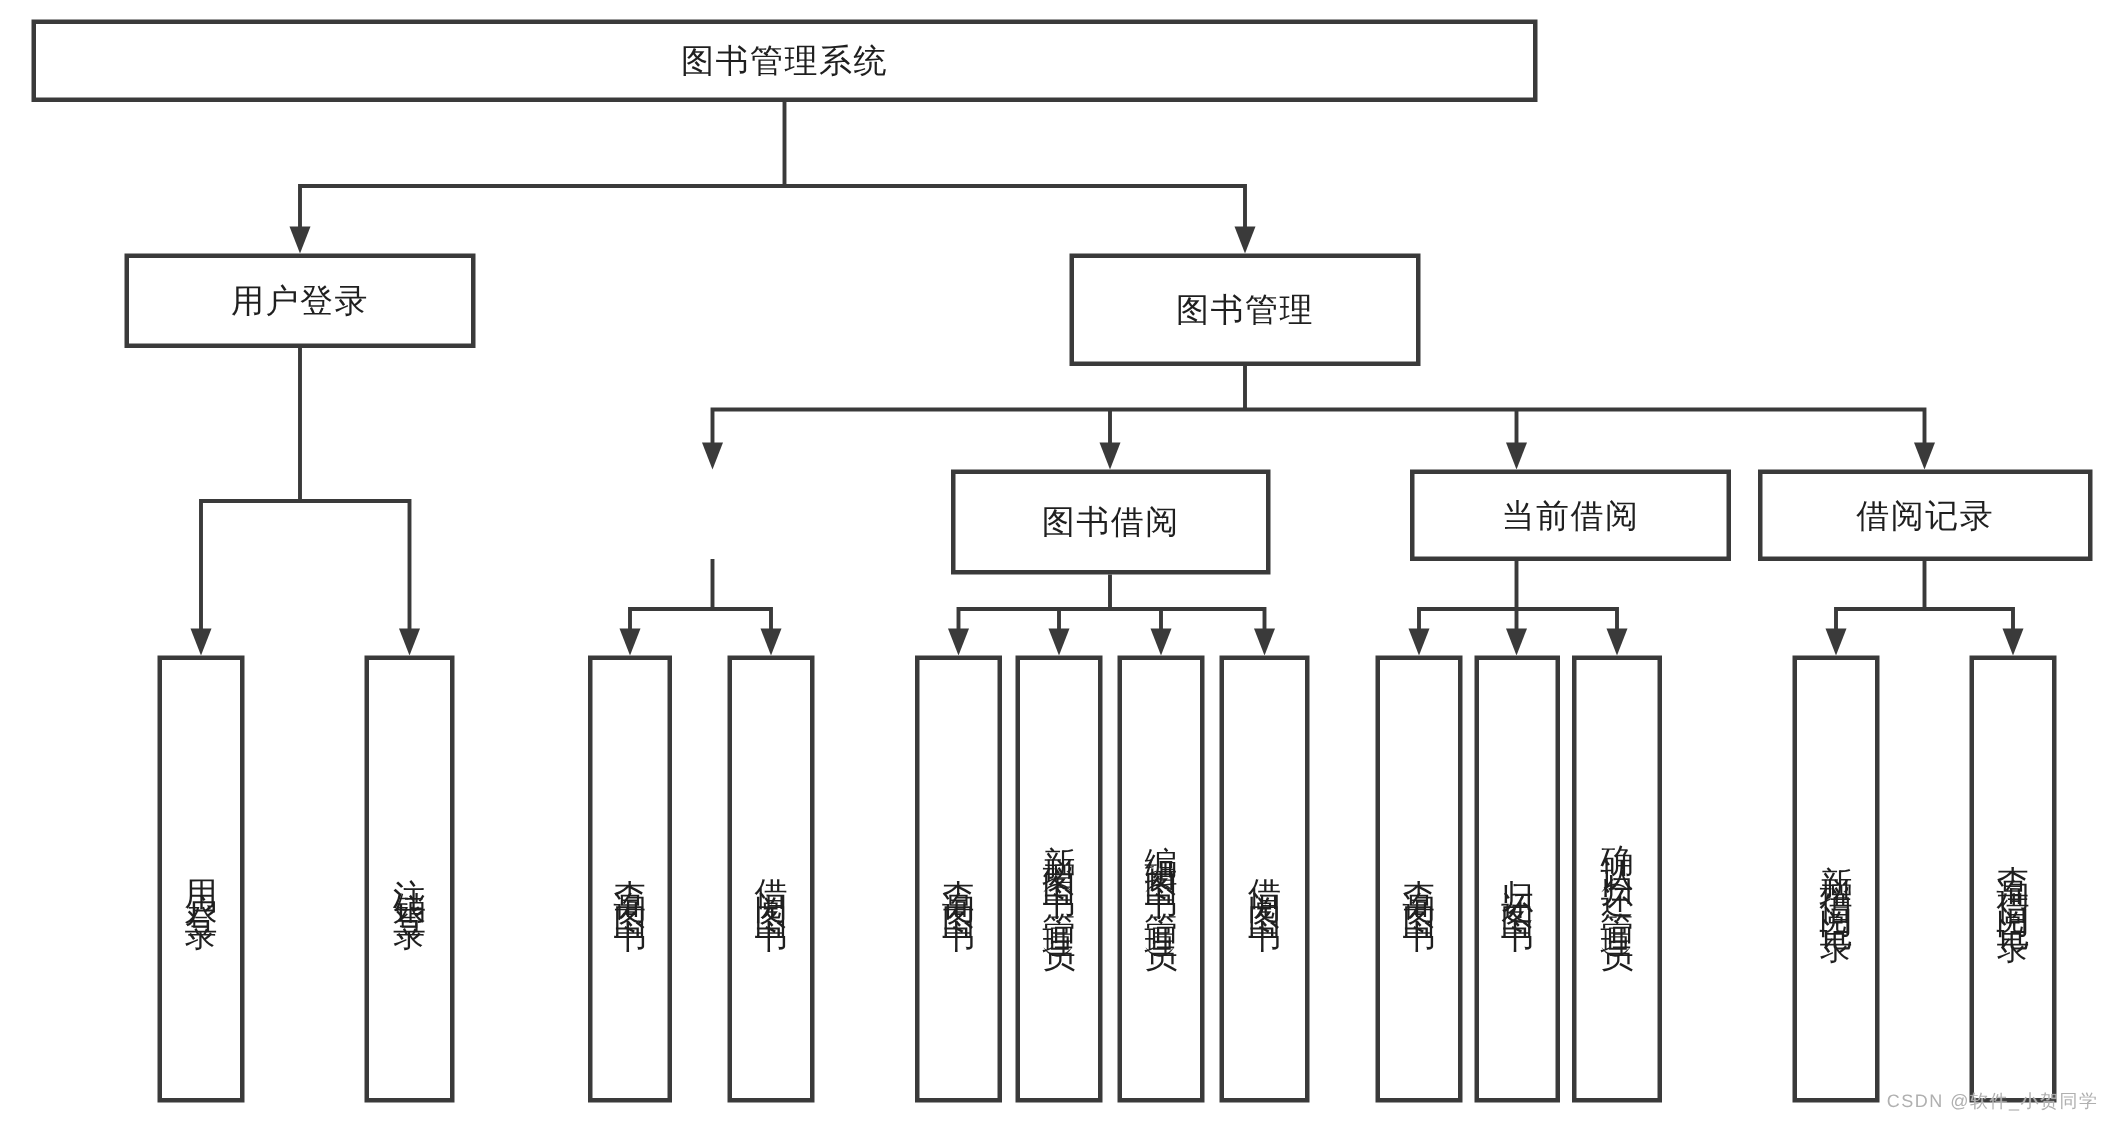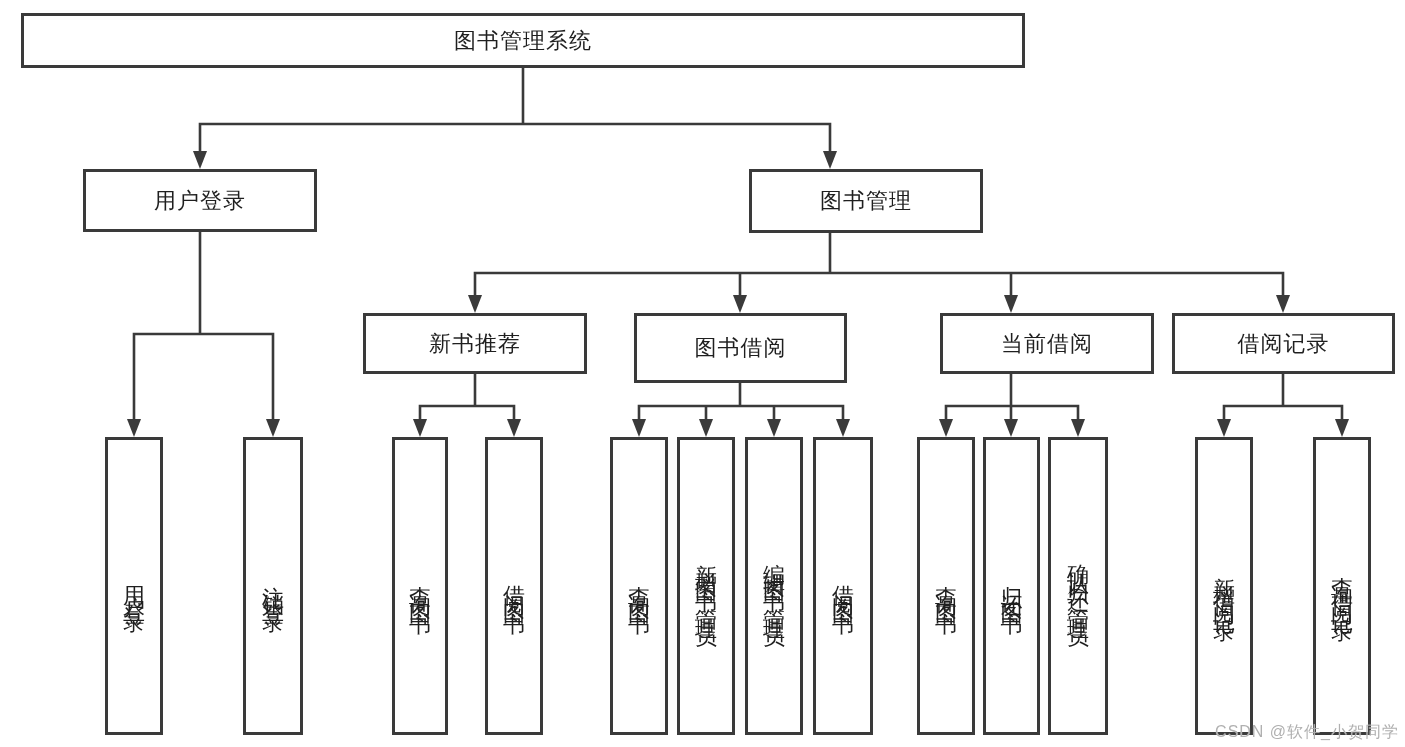--- a/index.html
+++ b/index.html
@@ -50,21 +50,21 @@
     text-orientation: mixed;
     font-size: 22px;
     letter-spacing: 9px;
     line-height: 1;
     color: var(--text-color);
   }
   .watermark {
     position: absolute;
     right: 6px;
     bottom: 4px;
-    font-size: 16px;
+    font-size: 12px;
     letter-spacing: 1px;
     color: var(--wm-color);
     z-index: 5;
     text-shadow: 0 0 1px rgba(255,255,255,0.6);
   }
 </style>
 </head>
 <body>
 
 <div class="canvas">
@@ -108,23 +108,22 @@
     <g>
       <path class="cline" d="M1283 374 V406 M1224 406 H1342 M1224 406 V420 M1342 406 V420"></path>
       <polygon class="arrow" points="1217,419 1231,419 1224,437"></polygon>
       <polygon class="arrow" points="1335,419 1349,419 1342,437"></polygon>
     </g>
   </svg>
 
   <div class="box h-label" style="left:21px; top:13px; width:1004px; height:55px;">图书管理系统</div>
 
   <div class="box h-label" style="left:83px; top:169px; width:234px; height:63px;">用户登录</div>
-  <div class="box h-label" style="left:713px; top:169px; width:234px; height:64px;margin-left:36px;">图书管理</div>
+  <div class="box h-label" style="left:713px; top:169px; width:234px; height:75px;">图书管理</div>
 
-  <div class="box h-label" style="left:363px; top:313px; width:224px; height:61px;">新书推荐</div>
   <div class="box h-label" style="left:634px; top:313px; width:213px; height:70px;">图书借阅</div>
   <div class="box h-label" style="left:940px; top:313px; width:214px; height:61px;">当前借阅</div>
   <div class="box h-label" style="left:1172px; top:313px; width:223px; height:61px;">借阅记录</div>
 
   <div class="box leaf" style="left:105px; top:437px; width:58px; height:298px;">
     <span>用户登录</span>
   </div>
   <div class="box leaf" style="left:243px; top:437px; width:60px; height:298px;">
     <span>注销登录</span>
   </div>

